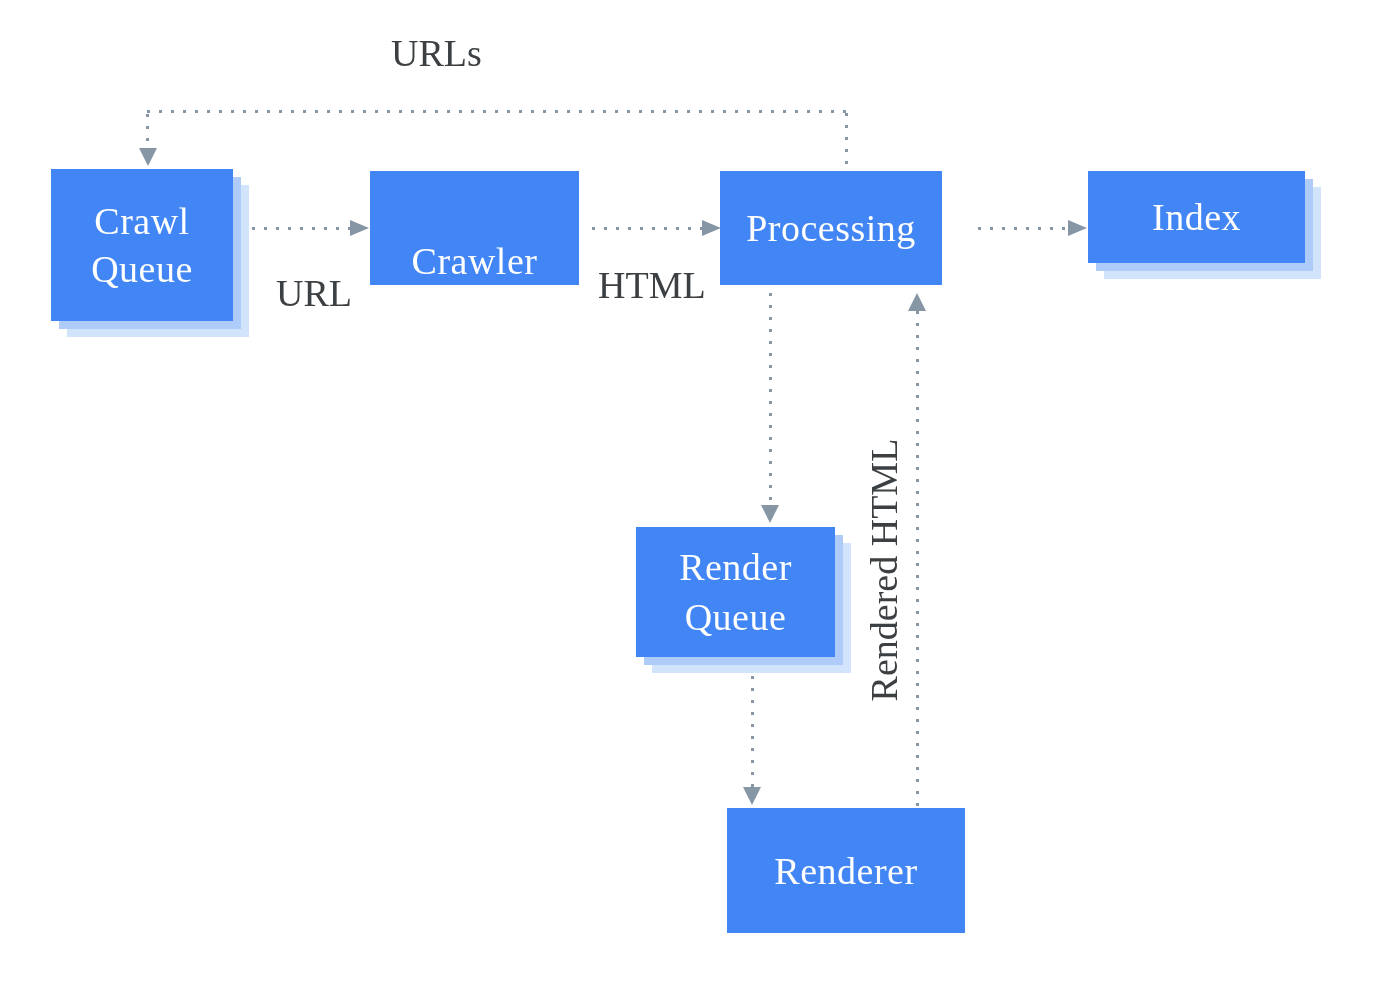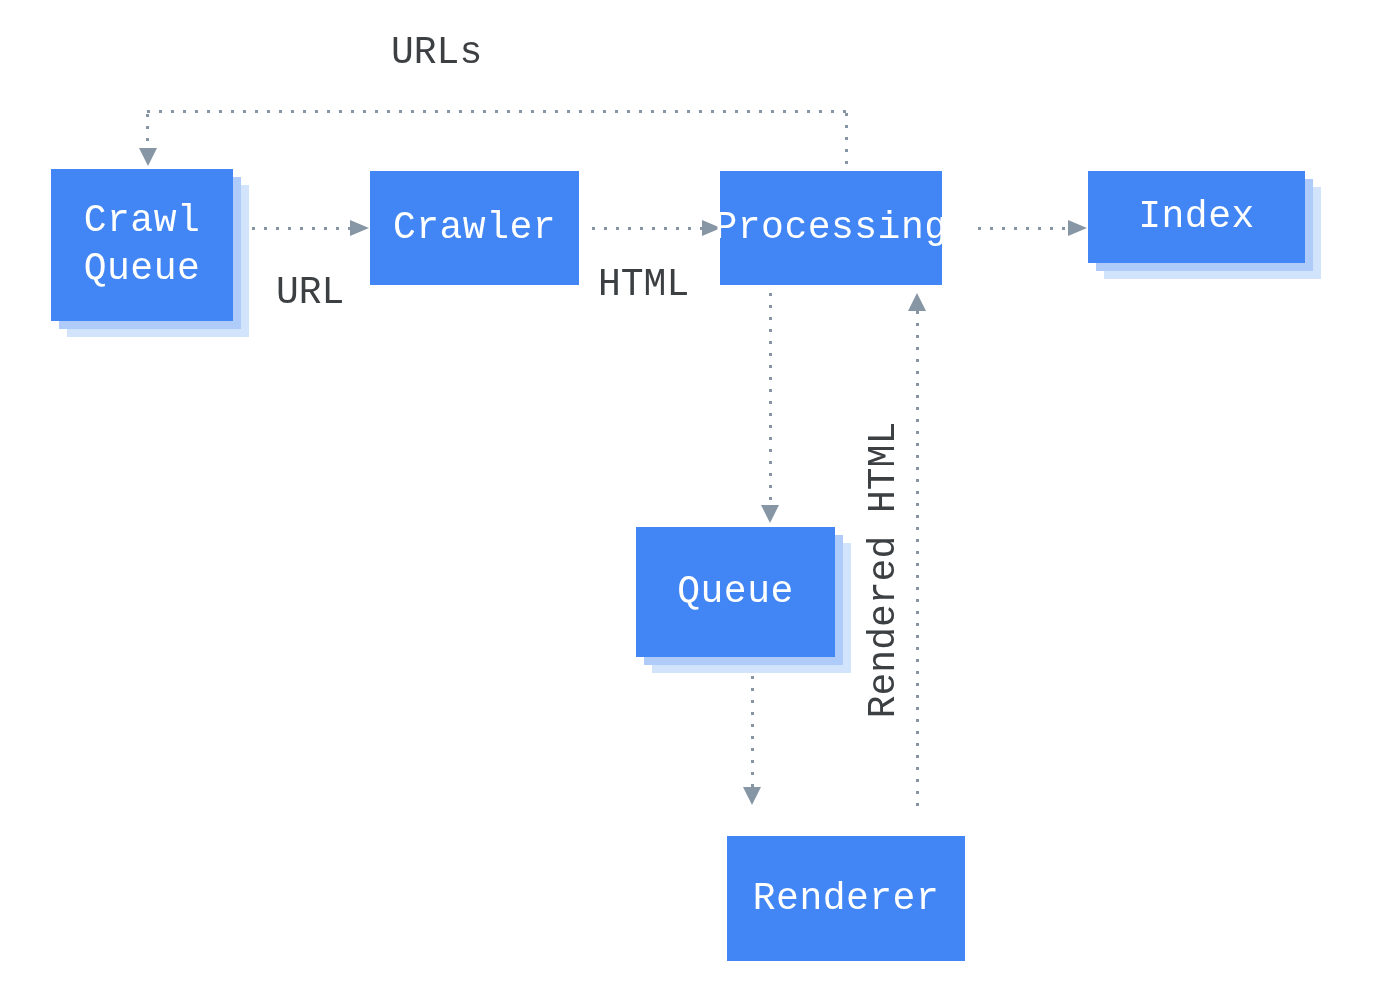--- a/index.html
+++ b/index.html
@@ -11,21 +11,21 @@
     --box-text: #FFFFFF;
     --canvas-bg: #FFFFFF;
   }
   * { margin: 0; padding: 0; box-sizing: border-box; }
   html, body { background: var(--canvas-bg); }
   .canvas {
     position: relative;
     width: 1374px;
     height: 981px;
     background: var(--canvas-bg);
-    font-family: Liberation Mono, monospace;
+    font-family: Liberation Serif, serif;
     overflow: hidden;
   }
 
   
   .node {
     position: absolute;
     background: var(--box-blue);
     color: var(--box-text);
     display: flex;
     flex-direction: column;
@@ -33,25 +33,25 @@
     justify-content: center;
     font-size: 38px;
     line-height: 48px;
     text-align: center;
     letter-spacing: 0.5px;
   }
   .node.shadow {
     box-shadow: 8px 8px 0 var(--shadow-mid), 16px 16px 0 var(--shadow-light);
   }
   #box-crawl-queue  { left: 51px;   top: 169px; width: 182px; height: 152px; }
-  #box-crawler      { left: 370px;  top: 171px; width: 209px; height: 114px; }
+  #box-crawler      { left: 370px;  top: 171px; width: 209px; height: 114px; justify-content: flex-end; }
   #box-processing   { left: 720px;  top: 171px; width: 222px; height: 114px; }
   #box-index        { left: 1088px; top: 171px; width: 217px; height: 92px; }
   #box-render-queue { left: 636px;  top: 527px; width: 199px; height: 130px; line-height: 50px; }
-  #box-renderer     { left: 727px;  top: 808px; width: 238px; height: 125px; margin-top: 28px; }
+  #box-renderer     { left: 727px;  top: 808px; width: 238px; height: 125px; }
 
   
   .dot-h {
     position: absolute;
     height: 3px;
     background-image: repeating-linear-gradient(to right,
       var(--arrow-gray) 0, var(--arrow-gray) 3px, transparent 3px, transparent 12px);
   }
   .dot-v {
     position: absolute;
@@ -155,20 +155,21 @@
 
   <div class="node" id="box-processing">
     <span>Processing</span>
   </div>
 
   <div class="node shadow" id="box-index">
     <span>Index</span>
   </div>
 
   <div class="node shadow" id="box-render-queue">
+    <span>Render</span>
     <span>Queue</span>
   </div>
 
   <div class="node" id="box-renderer">
     <span>Renderer</span>
   </div>
 
 </div>
 
 </body></html>

